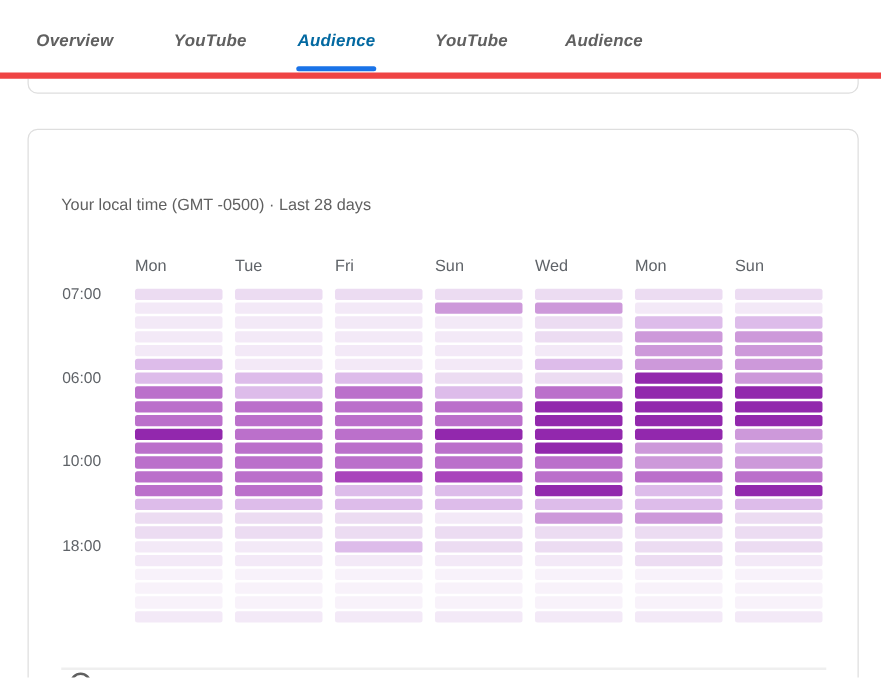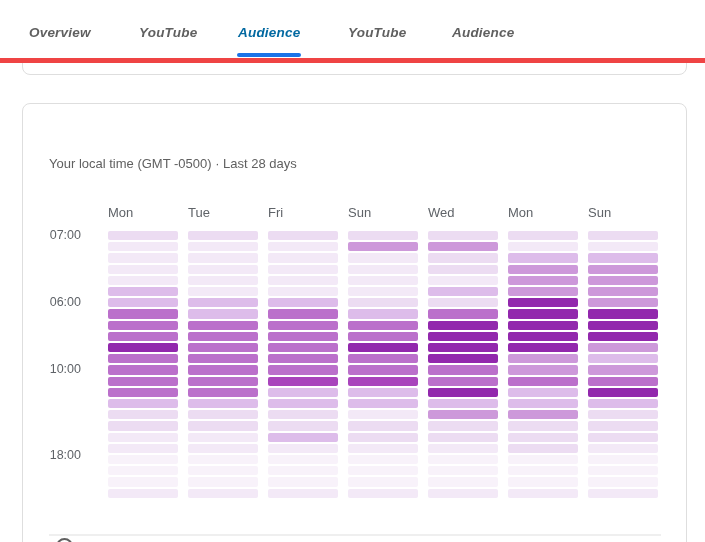--- a/index.html
+++ b/index.html
@@ -47,21 +47,21 @@
   .heatmap{position:absolute;left:0;top:0;width:663px;height:470px;}
   .day-label{
     position:absolute;top:101px;width:70px;font-size:13px;color:#5f6368;
   }
   .d0{left:85px;}.d1{left:165px;}.d2{left:245px;}.d3{left:325px;}
   .d4{left:405px;}.d5{left:485px;}.d6{left:565px;}
   .hour-label{
     position:absolute;left:14px;width:44px;text-align:right;
     font-size:12.5px;color:#5f6368;
   }
-  .h0{top:124px;}.h6{top:191px;}.h12{top:258px;}.h18{top:344px;}
+  .h0{top:124px;}.h6{top:191px;}.h12{top:258px;}.h18{top:326px;}
   .cell{
     position:absolute;width:70px;height:9.2px;border-radius:2px;
   }
   .footer-divider{
     position:absolute;left:26px;top:430px;width:612px;height:2px;background:#efefef;
   }
   .info-icon{
     position:absolute;left:33px;top:434px;width:13px;height:13px;
     border:2px solid #606060;border-radius:50%;background:#fff;
   }

